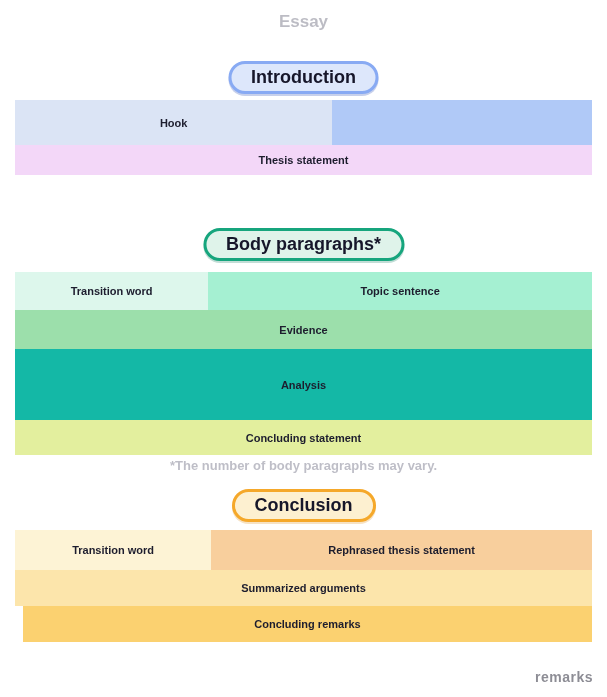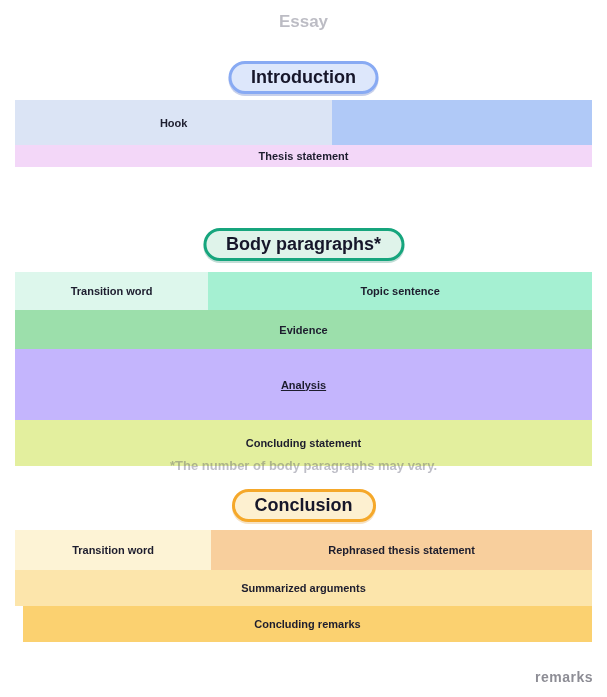--- a/index.html
+++ b/index.html
@@ -47,39 +47,39 @@
 
   <div class="faint-title">Essay</div>
 
   <div class="pill intro" style="background-color: rgb(221, 231, 251); border-color: rgb(136, 170, 243);">Introduction</div>
 
   <div class="band-table intro-table">
     <div class="row" style="height:45px;">
       <div class="cell" style="width: 55%; background-color: rgb(219, 228, 245);">Hook</div>
       <div class="cell" style="width: 45%; background-color: rgb(176, 201, 247);"></div>
     </div>
-    <div class="row" style="height:22px;">
+    <div class="row" style="height:30px;">
       <div class="cell" style="width: 100%; background-color: rgb(243, 215, 248);">Thesis statement</div>
     </div>
   </div>
 
   <div class="pill body-pill" style="background-color: rgb(223, 243, 234); border-color: rgb(22, 165, 125);">Body paragraphs*</div>
 
   <div class="band-table body-table">
     <div class="row" style="height:38px;">
       <div class="cell" style="width: 33.5%; background-color: rgb(221, 247, 236);">Transition word</div>
       <div class="cell" style="width: 66.5%; background-color: rgb(165, 240, 210);">Topic sentence</div>
     </div>
     <div class="row" style="height:39px;">
       <div class="cell" style="width: 100%; background-color: rgb(156, 223, 171);">Evidence</div>
     </div>
     <div class="row" style="height:71px;">
-      <div class="cell" style="width: 100%; background-color: #c4b5fd; text-decoration: underline;">Analysis</div>
+      <div class="cell" style="width: 100%; background-color: #14b8a6;">Analysis</div>
     </div>
-    <div class="row" style="height:46px;border-radius:9px;">
+    <div class="row" style="height:35px;border-radius:9px;">
       <div class="cell" style="width: 100%; background-color: rgb(227, 239, 158);">Concluding statement</div>
     </div>
   </div>
 
   <div class="footnote">*The number of body paragraphs may vary.</div>
 
   <div class="pill conclusion" style="background-color: rgb(253, 240, 208); border-color: rgb(245, 168, 42);">Conclusion</div>
 
   <div class="band-table concl-table">
     <div class="row" style="height:40px;">

